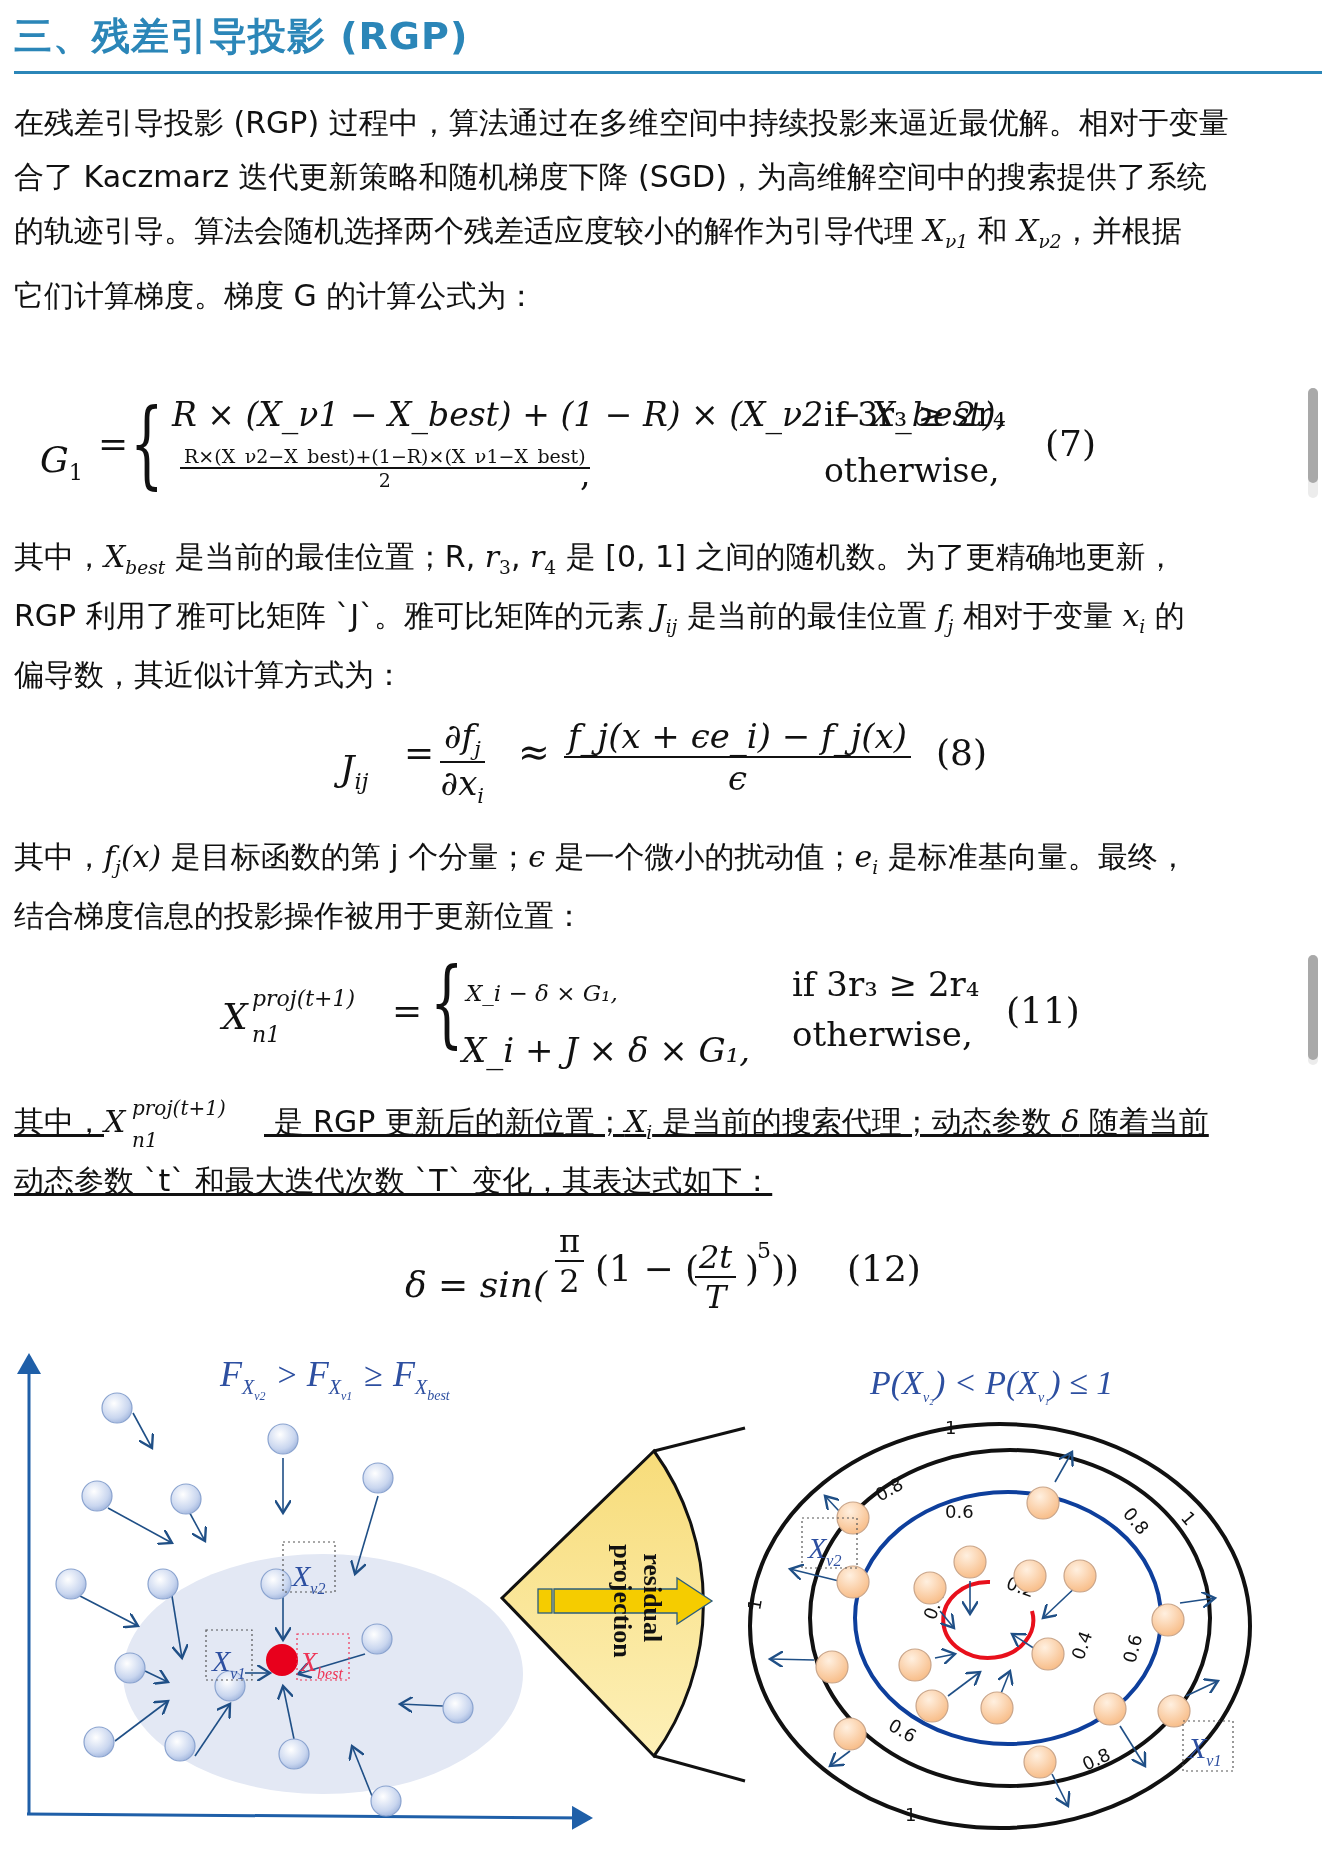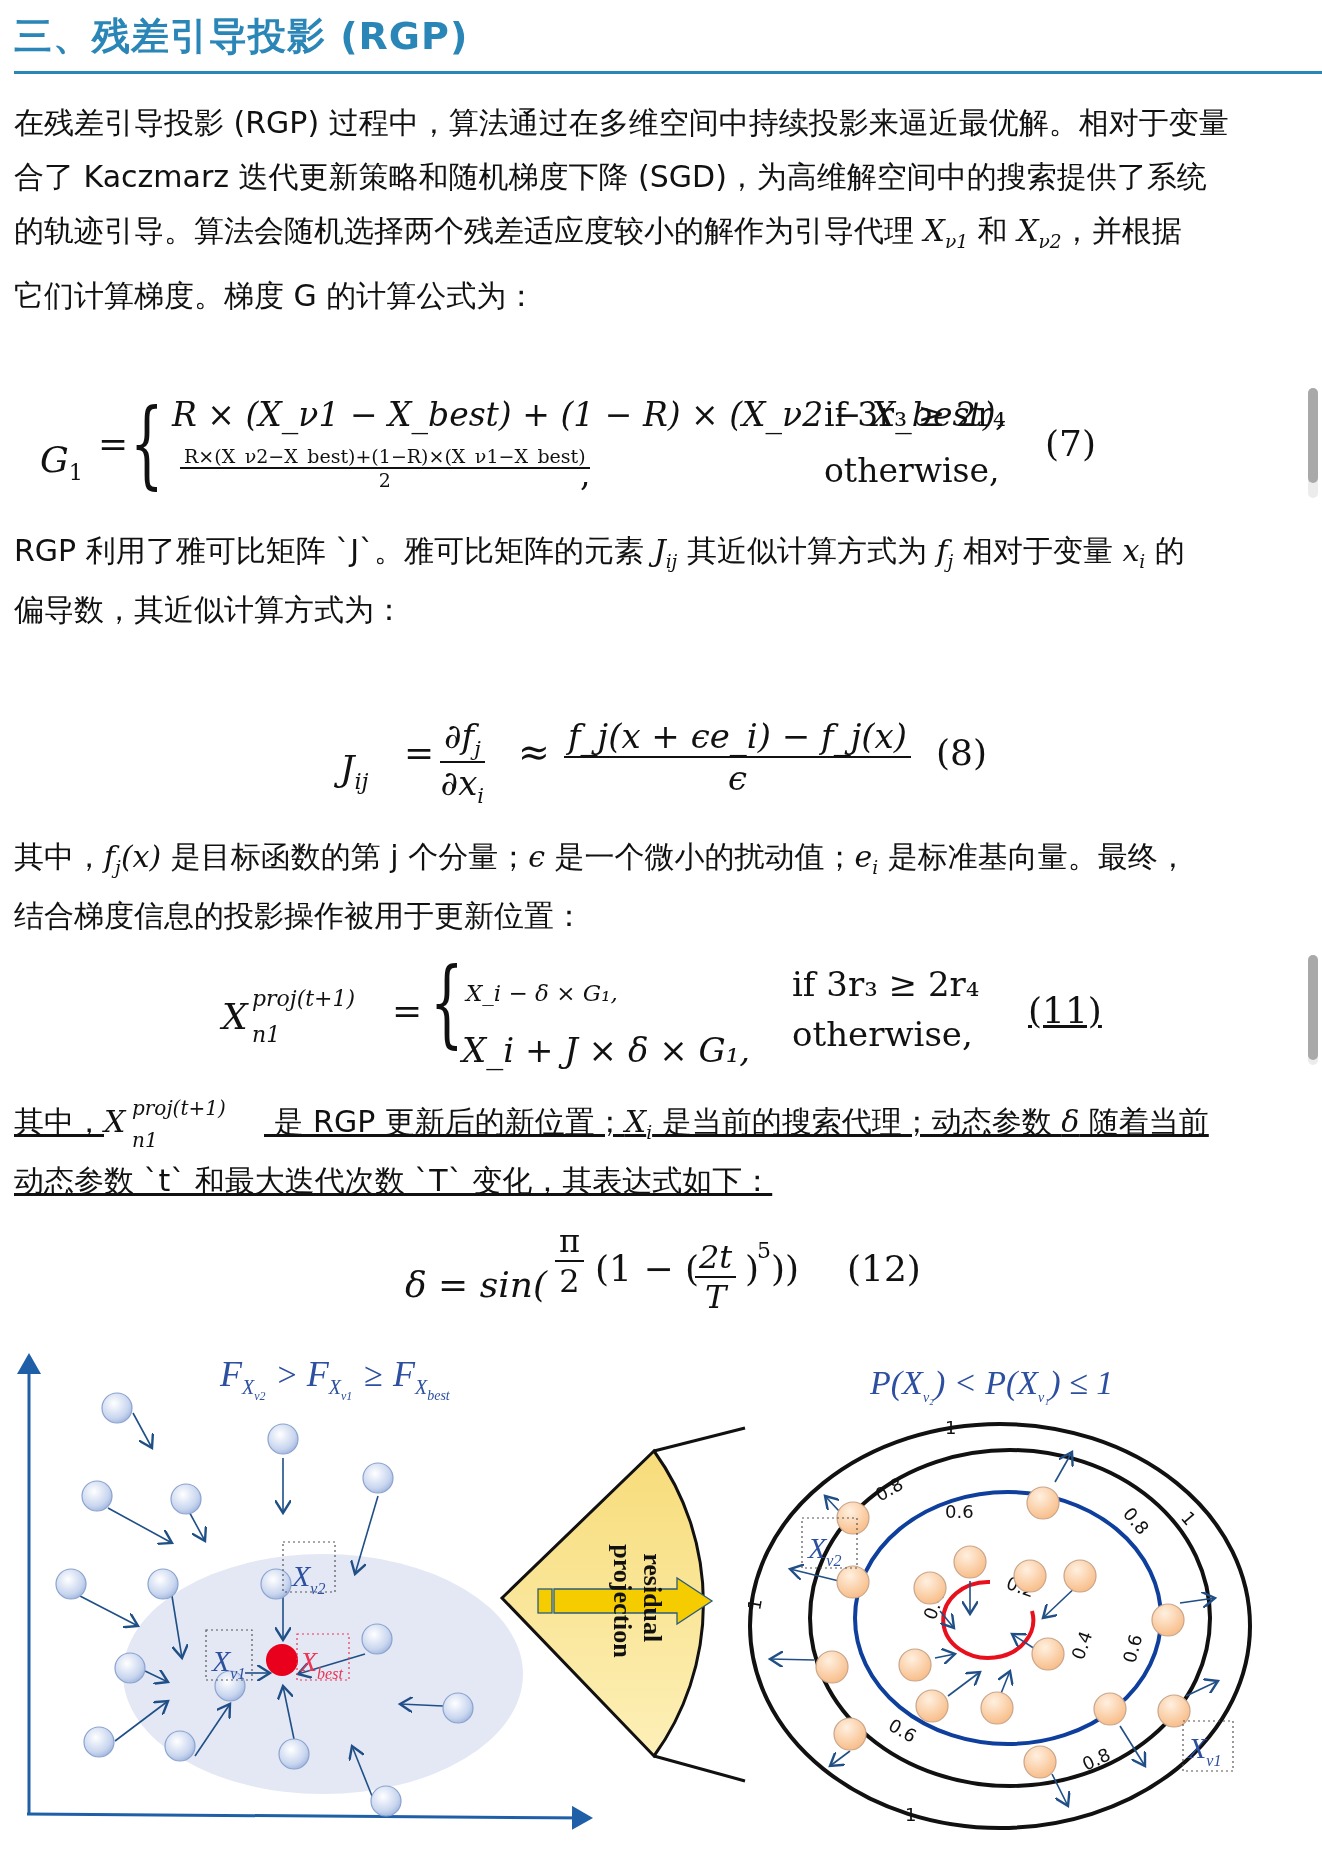--- a/index.html
+++ b/index.html
@@ -66,21 +66,22 @@
   <span class="frac" style="position:absolute; left:140px; top:50px; font-size:19px;">
     <span class="num">R×(X_ν2−X_best)+(1−R)×(X_ν1−X_best)</span>
     <span>2</span>
   </span>
   <span style="position:absolute; left:540px; top:60px; font-size:33px;">,</span>
   <span style="position:absolute; left:784px; top:56px; font-size:33px;">otherwise,</span>
   <span class="eqnum" style="left:1005px; top:28px;">(7)</span>
 </div>
 
 <div class="para" style="top:530px;">
-  <div style="margin-top:-6px;"><span>RGP 利用了雅可比矩阵 `J`。雅可比矩阵的元素 </span><span class="m"><span>J</span><sub>ij</sub></span><span> 其近似计算方式为 </span><span class="m"><span>f</span><sub>j</sub></span><span> 相对于变量 </span><span class="m"><span>x</span><sub>i</sub></span><span> 的</span></div>
+  <div><span>其中，</span><span class="m"><span>X</span><sub>best</sub></span><span> 是当前的最佳位置；R, </span><span class="m"><span>r</span><sub style="font-style:normal">3</sub></span><span>, </span><span class="m"><span>r</span><sub style="font-style:normal">4</sub></span><span> 是 [0, 1] 之间的随机数。为了更精确地更新，</span></div>
+  <div style="margin-top:-6px;"><span>RGP 利用了雅可比矩阵 `J`。雅可比矩阵的元素 </span><span class="m"><span>J</span><sub>ij</sub></span><span> 是当前的最佳位置 </span><span class="m"><span>f</span><sub>j</sub></span><span> 相对于变量 </span><span class="m"><span>x</span><sub>i</sub></span><span> 的</span></div>
   <div style="margin-top:-6px;">偏导数，其近似计算方式为：</div>
 </div>
 
 <div class="eq" style="left:340px; top:700px; width:700px; height:110px;">
   <span class="it" style="position:absolute; left:0; top:32px; font-size:36px;"><span>J</span><sub>ij</sub></span>
   <span style="position:absolute; left:64px; top:32px; font-size:36px;">=</span>
   <span class="frac it" style="position:absolute; left:100px; top:0; font-size:34px;">
     <span class="num"><span>∂f</span><sub>j</sub></span>
     <span><span>∂x</span><sub>i</sub></span>
   </span>
@@ -102,21 +103,21 @@
     <span>X</span>
     <span style="position:absolute; left:30px; top:-10px; font-size:22px;">proj(t+1)</span>
     <span style="position:absolute; left:30px; top:26px; font-size:22px;">n1</span>
   </span>
   <span style="position:absolute; left:170px; top:30px; font-size:36px;">=</span>
   <span class="brace" style="left:208px; top:-14px; font-size:96px; transform:scaleX(0.55); transform-origin:left;">{</span>
   <span class="it" style="position:absolute; left:244px; top:4px; font-size:23px;">X_i − δ × G₁,</span>
   <span style="position:absolute; left:570px; top:4px; font-size:34px;">if 3r₃ ≥ 2r₄</span>
   <span class="it" style="position:absolute; left:240px; top:54px; font-size:34px;">X_i + J × δ × G₁,</span>
   <span style="position:absolute; left:570px; top:54px; font-size:34px;">otherwise,</span>
-  <span class="eqnum" style="left:806px; top:30px;text-decoration:underline;">(11)</span>
+  <span class="eqnum" style="left:784px; top:30px;">(11)</span>
 </div>
 
 <div class="para" style="top:1095px;text-decoration:underline;">
   <div><span>其中，</span><span class="m" style="position:relative; display:inline-block; width:160px;"><span>X</span><span style="position:absolute; left:28px; top:-14px; font-size:20px;">proj(t+1)</span><span style="position:absolute; left:28px; top:18px; font-size:20px;">n1</span></span><span> 是 RGP 更新后的新位置；</span><span class="m"><span>X</span><sub>i</sub></span><span> 是当前的搜索代理；动态参数 </span><span class="m">δ</span><span> 随着当前</span></div>
   <div style="margin-top:-6px;">动态参数 `t` 和最大迭代次数 `T` 变化，其表达式如下：</div>
 </div>
 
 <div class="eq" style="left:405px; top:1220px; width:580px; height:100px;">
   <span class="it" style="position:absolute; left:0; top:28px; font-size:36px;">δ = sin(</span>
   <span class="frac" style="position:absolute; left:150px; top:2px; font-size:32px;">

